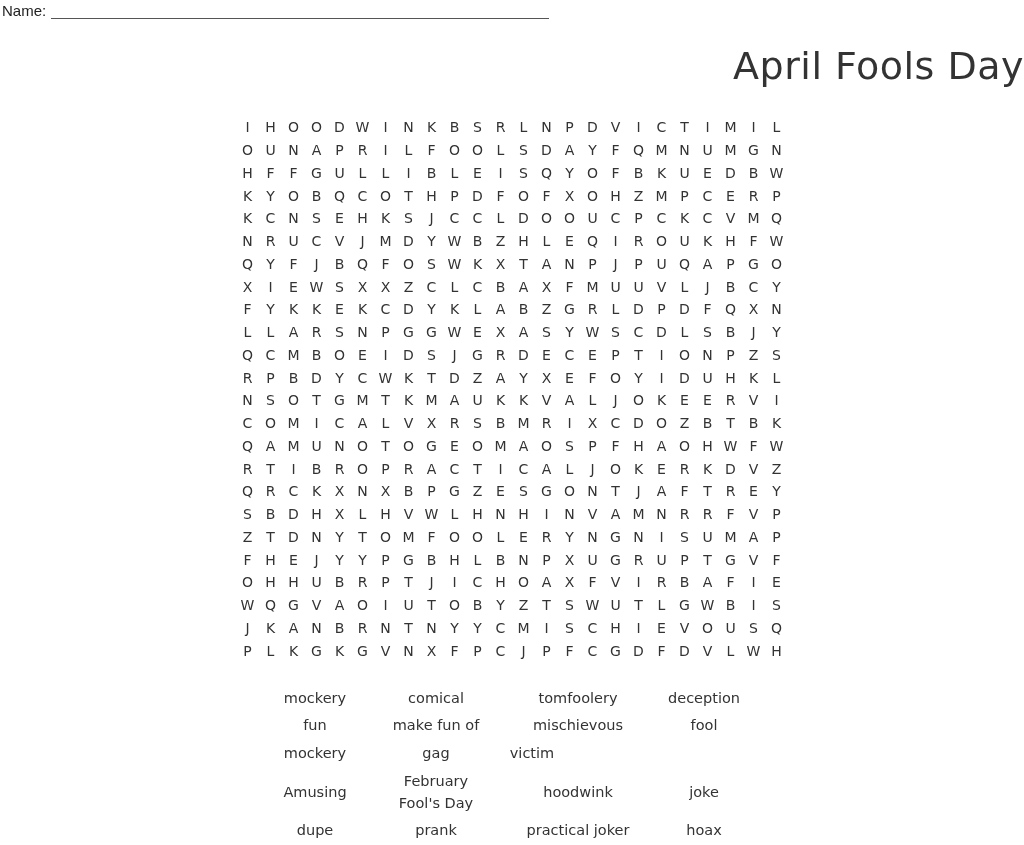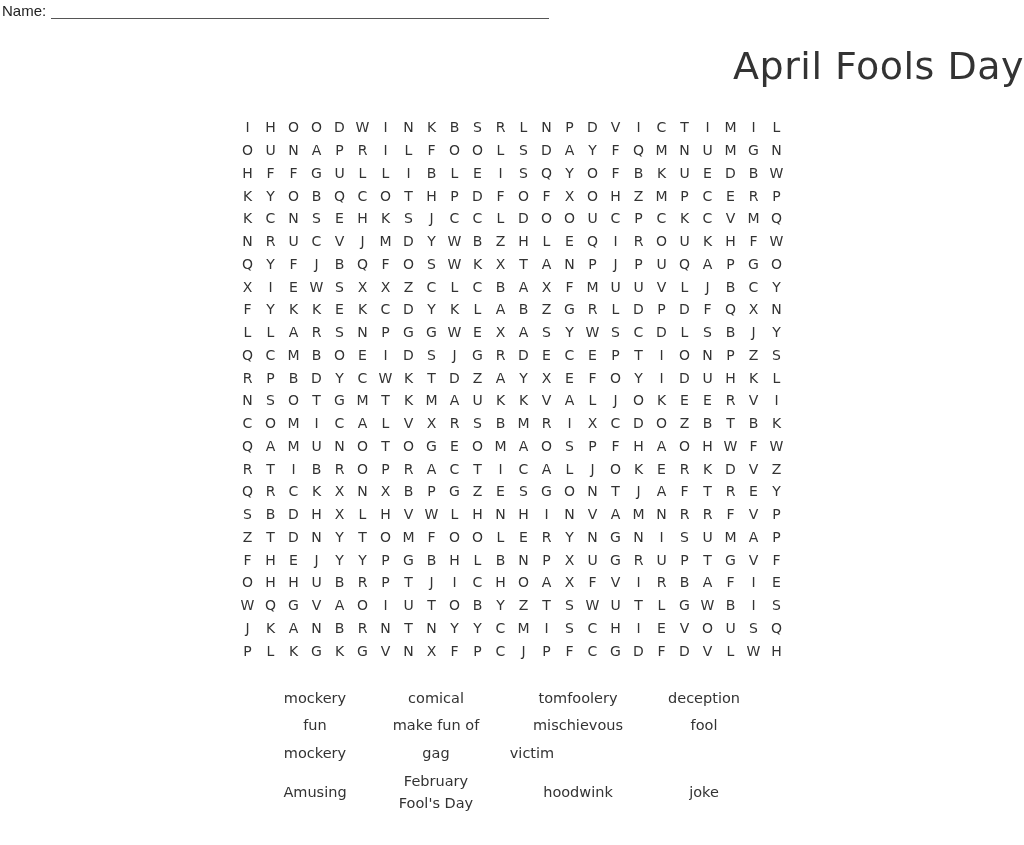--- a/index.html
+++ b/index.html
@@ -671,13 +671,19 @@
     <div class="w c0">mockery</div>
     <div class="w c1">gag</div>
     <div class="w c3">victim</div>
   </div>
   <div class="word-row r-tall">
     <div class="w c0">Amusing</div>
     <div class="w c1" style="padding:0 18px;box-sizing:border-box;">February Fool's Day</div>
     <div class="w c2">hoodwink</div>
     <div class="w c3">joke</div>
   </div>
+  <div class="word-row r-normal">
+    <div class="w c0">dupe</div>
+    <div class="w c1">prank</div>
+    <div class="w c2">practical joker</div>
+    <div class="w c3">hoax</div>
+  </div>
 </div>
 
 </body></html>

